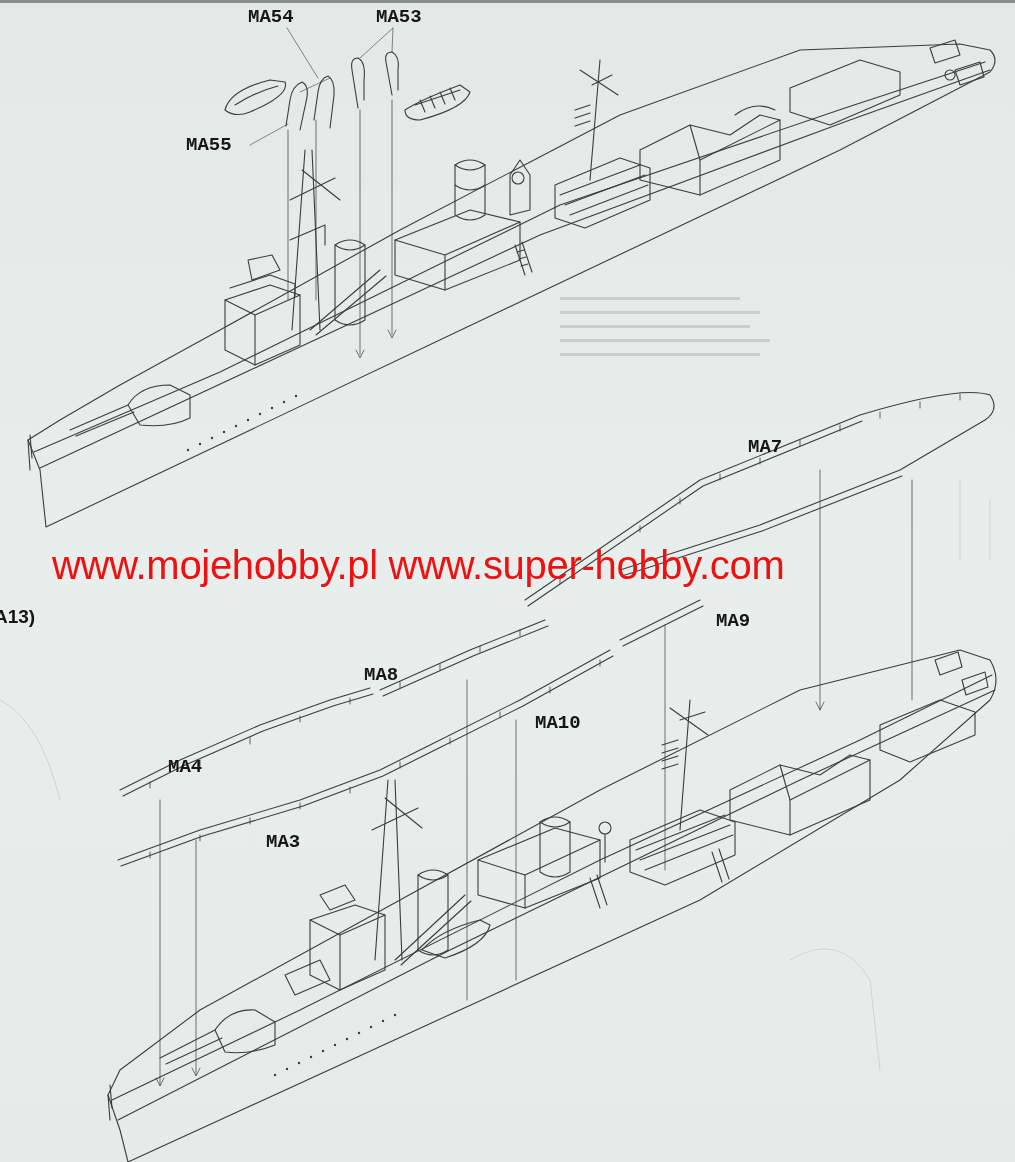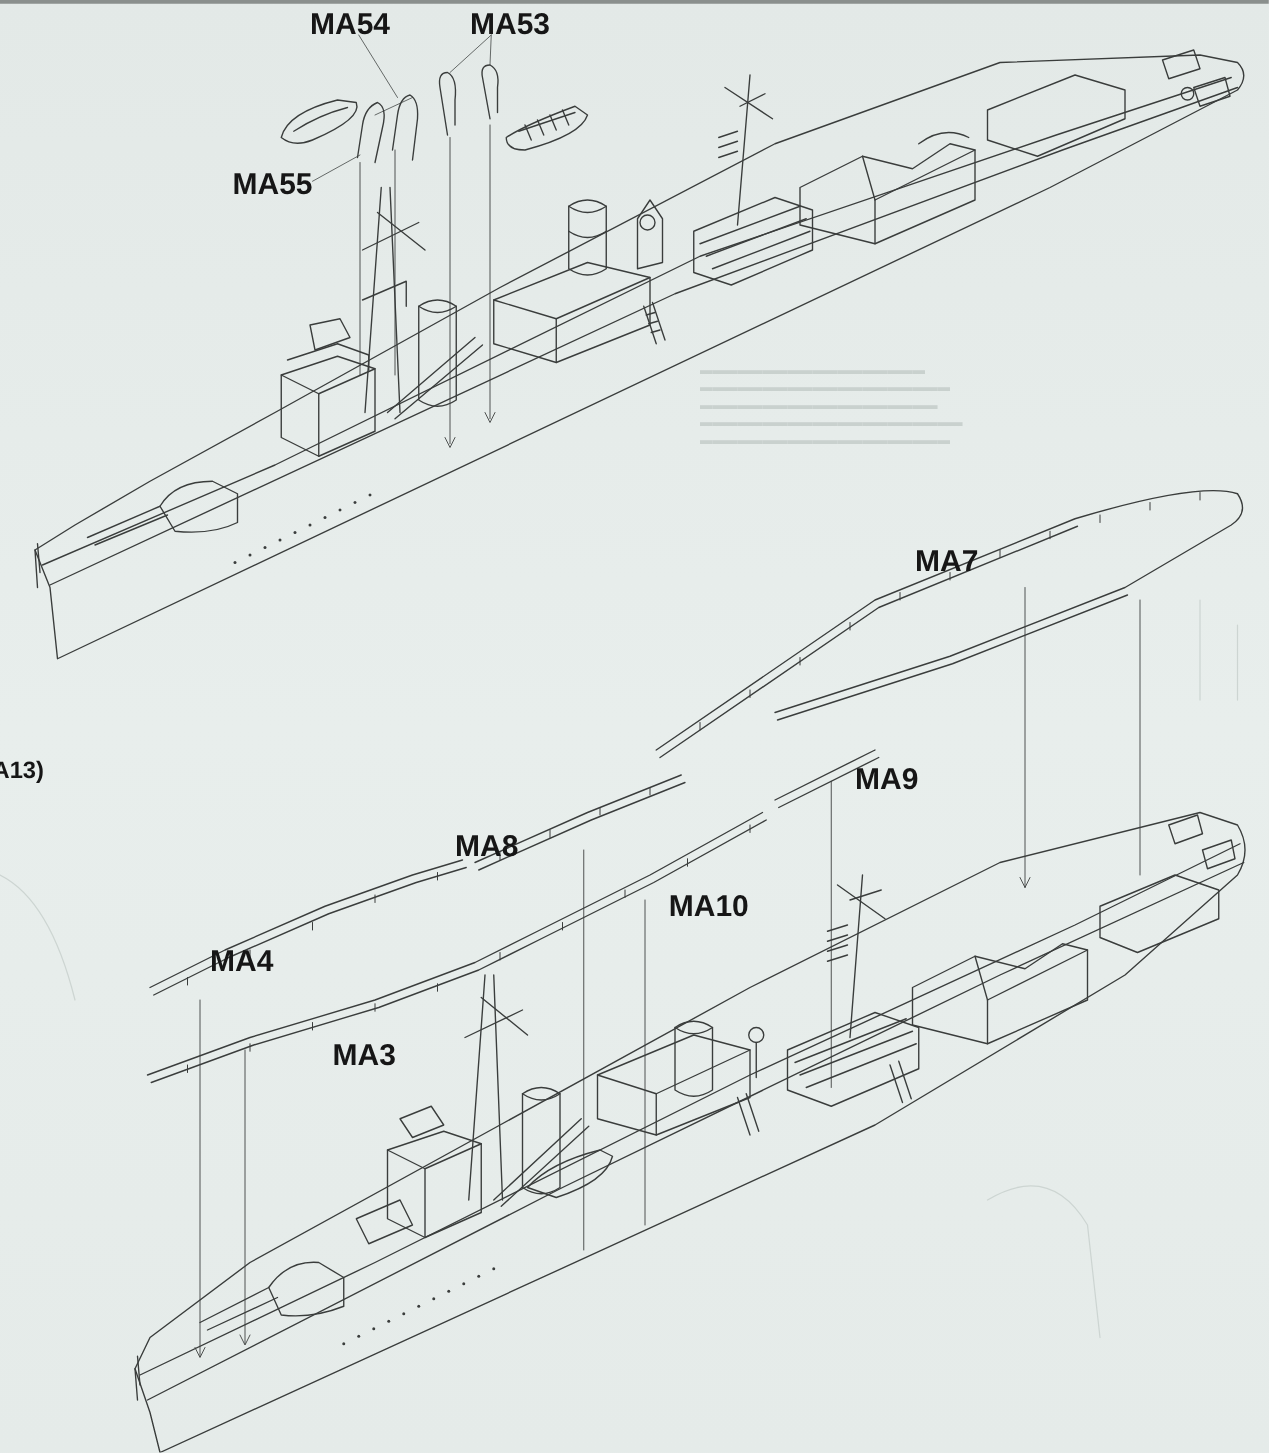--- a/index.html
+++ b/index.html
@@ -7,22 +7,22 @@
     width: 1015px; height: 1162px; overflow: hidden;
     background: #e6ecea;
     font-family: "Liberation Sans", sans-serif;
     position: relative;
   }
   .sheet { position: absolute; inset: 0; background: linear-gradient(180deg, #e3e9e7 0%, #e8eeec 50%, #e5ebe9 100%); }
   .top-rule { position: absolute; left: 0; top: 0; width: 1015px; height: 3px; background: #8a8f8d; }
   .ghost { position: absolute; color: #c9d1ce; font-size: 10px; line-height: 14px; white-space: pre; }
   svg.art { position: absolute; left: 0; top: 0; width: 1015px; height: 1162px; }
   .part-label {
-    position: absolute; font-weight: bold; font-size: 24px; color: #161616;
-    font-family: Liberation Sans, sans-serif; letter-spacing: 0px;
+    position: absolute; font-weight: bold; font-size: 19px; color: #161616;
+    font-family: Liberation Mono, monospace; letter-spacing: 0px;
   }
   .watermark {
     position: absolute; left: 52px; top: 543px; font-size: 40px; color: #ee1111;
     font-family: "Liberation Sans", sans-serif; white-space: nowrap; letter-spacing: -0.3px;
   }
   .side-label { position: absolute; left: -6px; top: 606px; font-weight: bold; font-size: 19px; color: #161616; }
 </style>
 </head>
 <body>
 
@@ -269,22 +269,23 @@
       <path d="M960 480 L960 560"></path>
         <path d="M990 500 L990 560"></path>
       <path d="M0 700 Q40 720 60 800"></path>
     </g>
   </svg>
 
   <div class="part-label" style="left:248px; top:6px;">MA54</div>
   <div class="part-label" style="left:376px; top:6px;text-align:right;">MA53</div>
   <div class="part-label" style="left:186px; top:134px;text-align:center;">MA55</div>
 
-  <div class="part-label" style="left:732px; top:436px;">MA7</div>
-  <div class="part-label" style="left:684px; top:610px;">MA9</div>
+  <div class="part-label" style="left:748px; top:436px;">MA7</div>
+  <div class="part-label" style="left:716px; top:610px;">MA9</div>
   <div class="part-label" style="left:364px; top:664px;">MA8</div>
   <div class="part-label" style="left:535px; top:712px;">MA10</div>
   <div class="part-label" style="left:168px; top:756px;">MA4</div>
   <div class="part-label" style="left:266px; top:831px;">MA3</div>
 
   <div class="side-label">A13)</div>
 
+  <div class="watermark">www.mojehobby.pl www.super-hobby.com</div>
 </div>
 
 </body></html>

